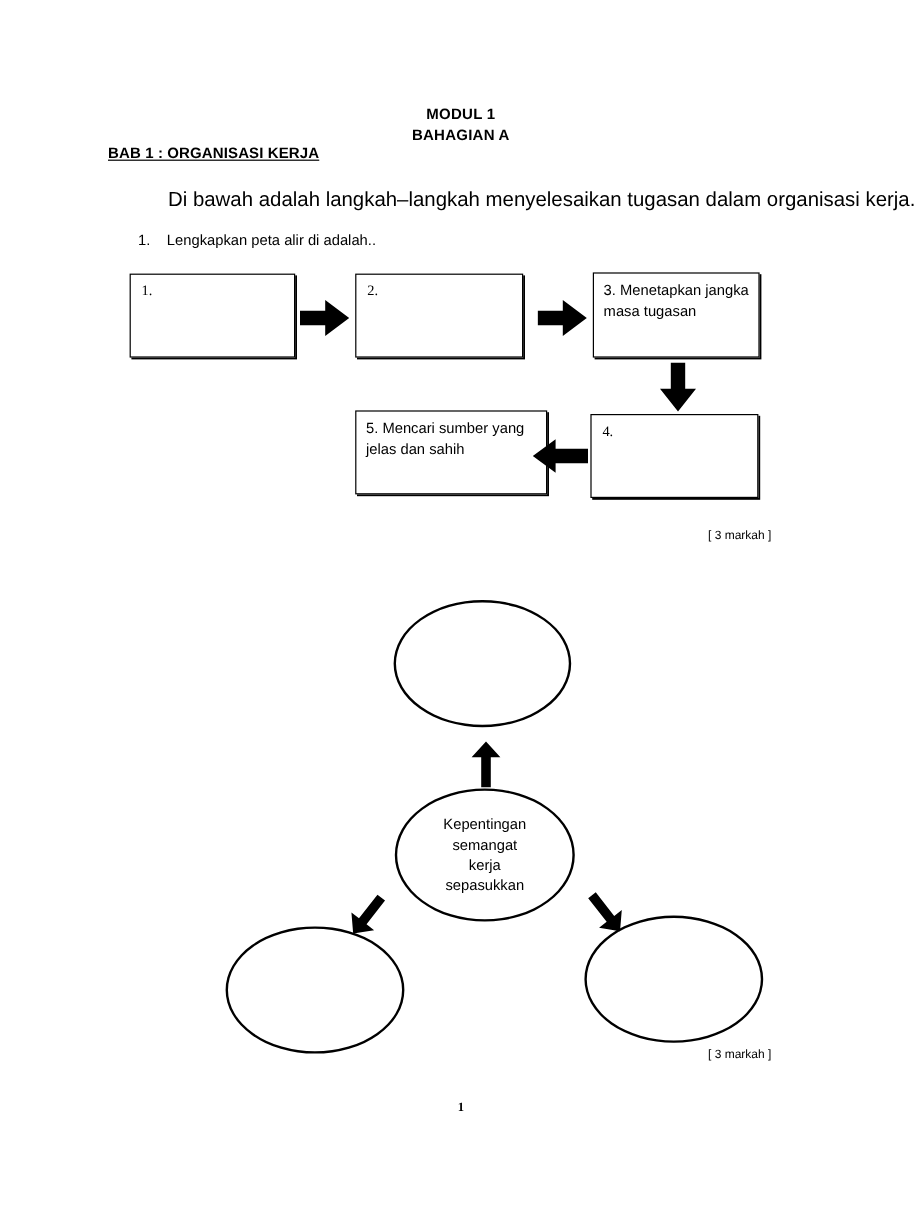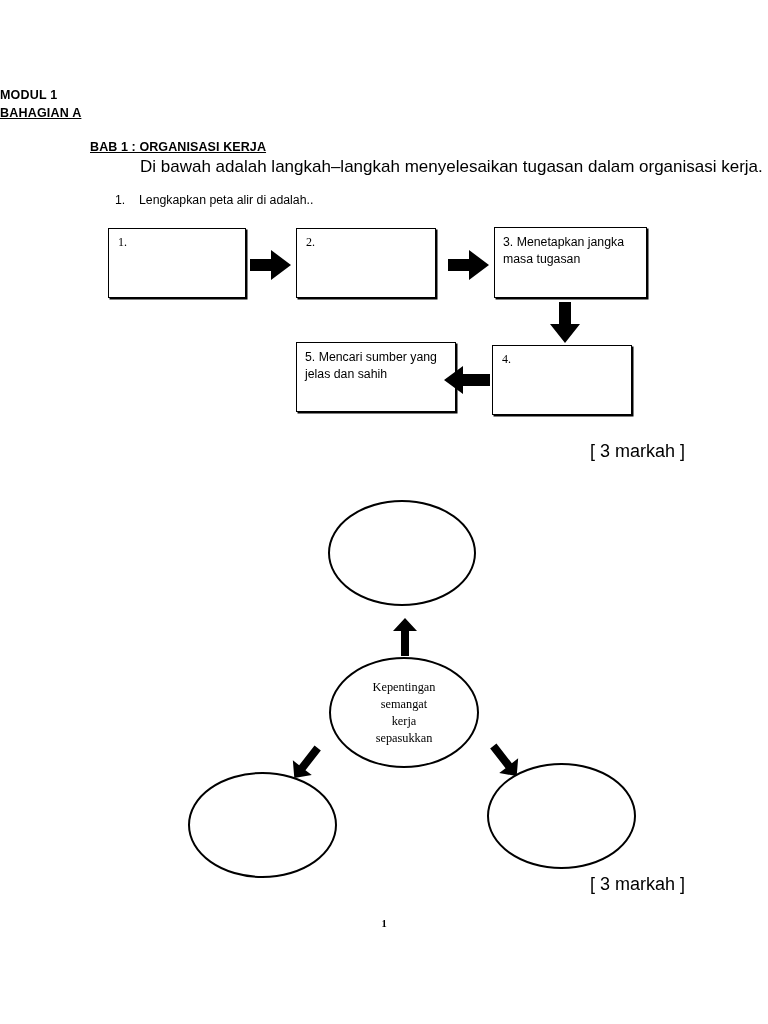--- a/index.html
+++ b/index.html
@@ -25,45 +25,43 @@
     height: 1024px;
     background: #ffffff;
   }
 
   
   .doc-header {
     position: absolute;
     left: 0;
     top: 86px;
     width: 768px;
-    text-align: left;
+    text-align: center;
   }
   .doc-title {
     font-size: 12.5px;
     font-weight: bold;
     letter-spacing: 0.2px;
     line-height: 18px;
   }
   .doc-subtitle {
     font-size: 12.5px;
     font-weight: bold;
     letter-spacing: 0.2px;
     line-height: 18px;
-    text-decoration: underline;
   }
 
   .chapter-heading {
     position: absolute;
     left: 90px;
     top: 121px;
     font-size: 12.5px;
     font-weight: bold;
     text-decoration: underline;
     letter-spacing: 0.1px;
-    margin-top: 19px;
   }
 
   .intro-text {
     position: absolute;
     left: 140px;
     top: 159px;
     font-size: 17px;
     line-height: 16px;
   }
 
@@ -76,21 +74,21 @@
   .question .q-num {
     display: inline-block;
     width: 24px;
   }
   .q1 { left: 115px; top: 192px; }
   .q2 { left: 115px; top: 473px; }
 
   
   .marks {
     position: absolute;
-    font-size: 18px;
+    font-size: 10px;
   }
   .marks-1 { left: 590px; top: 441px; }
   .marks-2 { left: 590px; top: 874px; }
 
   
   .page-number {
     position: absolute;
     left: 0;
     top: 918px;
     width: 768px;
@@ -120,21 +118,21 @@
   .flow-box .box-num {
     position: absolute;
     left: 9px;
     top: 6px;
     font-size: 12px;
     font-family: "Liberation Serif", serif;
   }
 
   #box1 { left: 108px; top: 228px; width: 138px; height: 70px; }
   #box2 { left: 296px; top: 228px; width: 140px; height: 70px; }
-  #box3 { left: 494px; top: 227px; width: 153px; height: 71px; }
+  #box3 { left: 494px; top: 227px; width: 139px; height: 71px; }
   #box4 { left: 492px; top: 345px; width: 140px; height: 70px; }
   #box5 { left: 296px; top: 342px; width: 160px; height: 70px; }
 
   
   .arrow {
     position: absolute;
   }
   .arrow svg { display: block; }
 
   #arrow-1-2  { left: 250px; top: 248px; }
@@ -144,21 +142,21 @@
 
   
   .bubble {
     position: absolute;
     box-sizing: border-box;
     border: 2px solid #000000;
     border-radius: 50%;
     background: #ffffff;
   }
   #bubble-top    { left: 328px; top: 500px; width: 148px; height: 106px; }
-  #bubble-center { left: 329px; top: 657px; width: 150px; height: 111px; font-family: Liberation Serif, serif; }
+  #bubble-center { left: 329px; top: 657px; width: 150px; height: 111px; }
   #bubble-left   { left: 188px; top: 772px; width: 149px; height: 106px; }
   #bubble-right  { left: 487px; top: 763px; width: 149px; height: 106px; }
 
   .bubble-label {
     position: absolute;
     left: 0;
     top: 0;
     width: 100%;
     height: 100%;
     display: flex;

